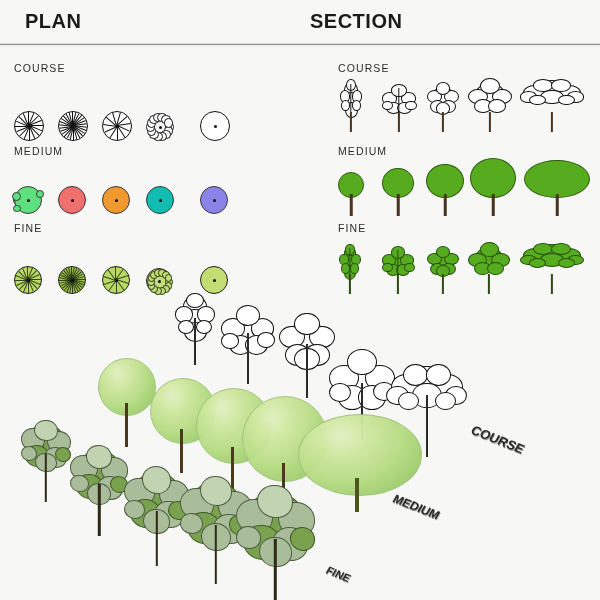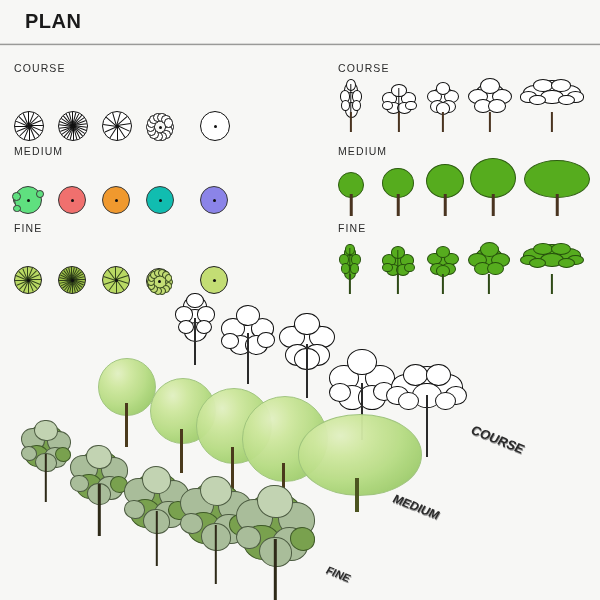--- a/index.html
+++ b/index.html
@@ -128,20 +128,21 @@
 
   
   .out3 { position:absolute; }
 </style>
 </head>
 <body>
 
 <div class="stage">
 
   <div class="hdr" id="hdr-plan">PLAN</div>
+  <div class="hdr" id="hdr-section">SECTION</div>
   <div class="rule"></div>
 
   <div class="cat" style="left:14px;top:62px">COURSE</div>
   <div class="row" id="plan-course-row" style="left:14px;top:95px;width:230px">
       <div class="sym" style="left:0px;width:30px;height:30px;">
         <div class="pc" style="width:100%;height:100%;">
           <span class="spokes">
             <i style="transform:rotate(0deg)"></i>
             <i style="transform:rotate(22.5deg)"></i>
             <i style="transform:rotate(45deg)"></i>

